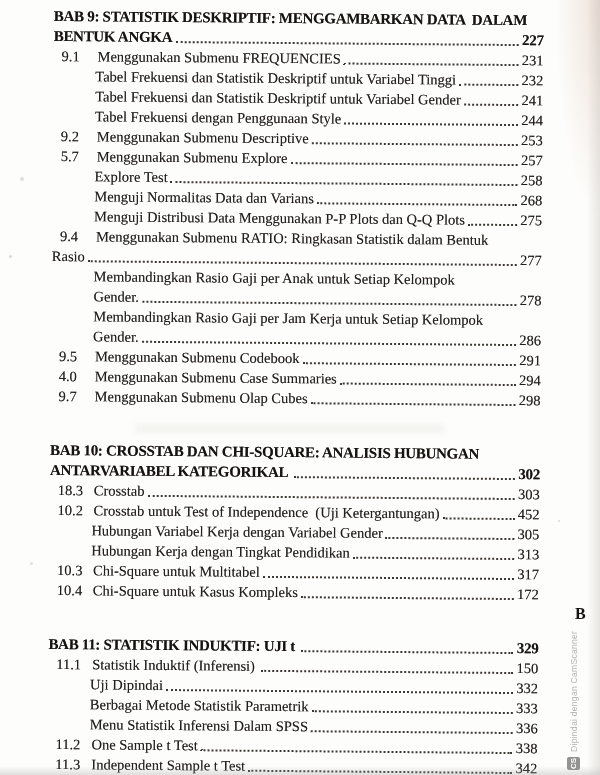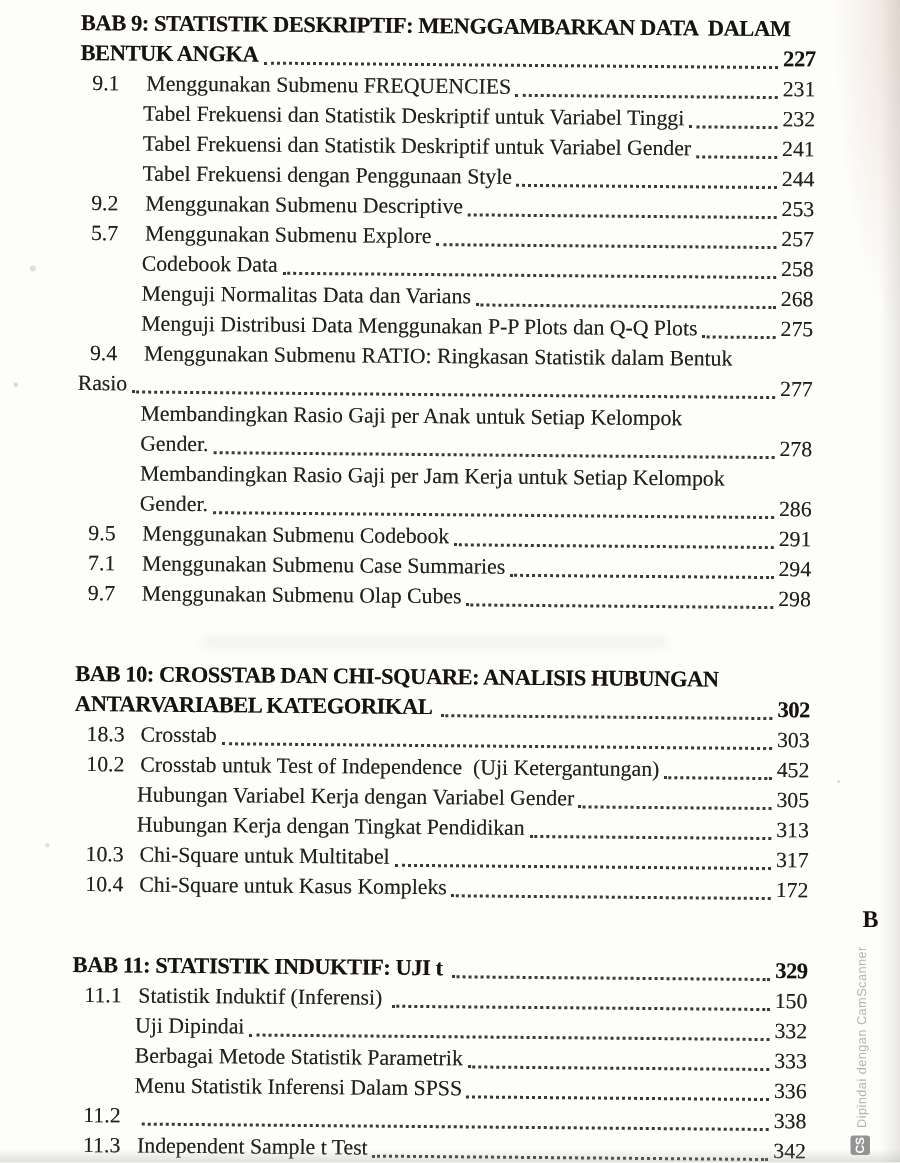--- a/index.html
+++ b/index.html
@@ -122,21 +122,21 @@
       <span class="dots"></span>
       <span class="pg">253</span>
     </div>
     <div class="row item">
       <span class="num">5.7</span>
       <span class="txt">Menggunakan Submenu Explore</span>
       <span class="dots"></span>
       <span class="pg">257</span>
     </div>
     <div class="row sub">
-      <span class="txt">Codebook Data</span>
+      <span class="txt">Explore Test</span>
       <span class="dots"></span>
       <span class="pg">258</span>
     </div>
     <div class="row sub">
       <span class="txt">Menguji Normalitas Data dan Varians</span>
       <span class="dots"></span>
       <span class="pg">268</span>
     </div>
     <div class="row sub">
       <span class="txt">Menguji Distribusi Data Menggunakan P-P Plots dan Q-Q Plots</span>
@@ -168,21 +168,21 @@
       <span class="dots"></span>
       <span class="pg">286</span>
     </div>
     <div class="row item">
       <span class="num">9.5</span>
       <span class="txt">Menggunakan Submenu Codebook</span>
       <span class="dots"></span>
       <span class="pg">291</span>
     </div>
     <div class="row item">
-      <span class="num">7.1</span>
+      <span class="num">4.0</span>
       <span class="txt">Menggunakan Submenu Case Summaries</span>
       <span class="dots"></span>
       <span class="pg">294</span>
     </div>
     <div class="row item">
       <span class="num">9.7</span>
       <span class="txt">Menggunakan Submenu Olap Cubes</span>
       <span class="dots"></span>
       <span class="pg">298</span>
     </div>
@@ -251,20 +251,21 @@
       <span class="dots"></span>
       <span class="pg">333</span>
     </div>
     <div class="row sub">
       <span class="txt">Menu Statistik Inferensi Dalam SPSS</span>
       <span class="dots"></span>
       <span class="pg">336</span>
     </div>
     <div class="row item">
       <span class="num">11.2</span>
+      <span class="txt">One Sample t Test</span>
       <span class="dots"></span>
       <span class="pg">338</span>
     </div>
     <div class="row item">
       <span class="num">11.3</span>
       <span class="txt">Independent Sample t Test</span>
       <span class="dots"></span>
       <span class="pg">342</span>
     </div>
 

